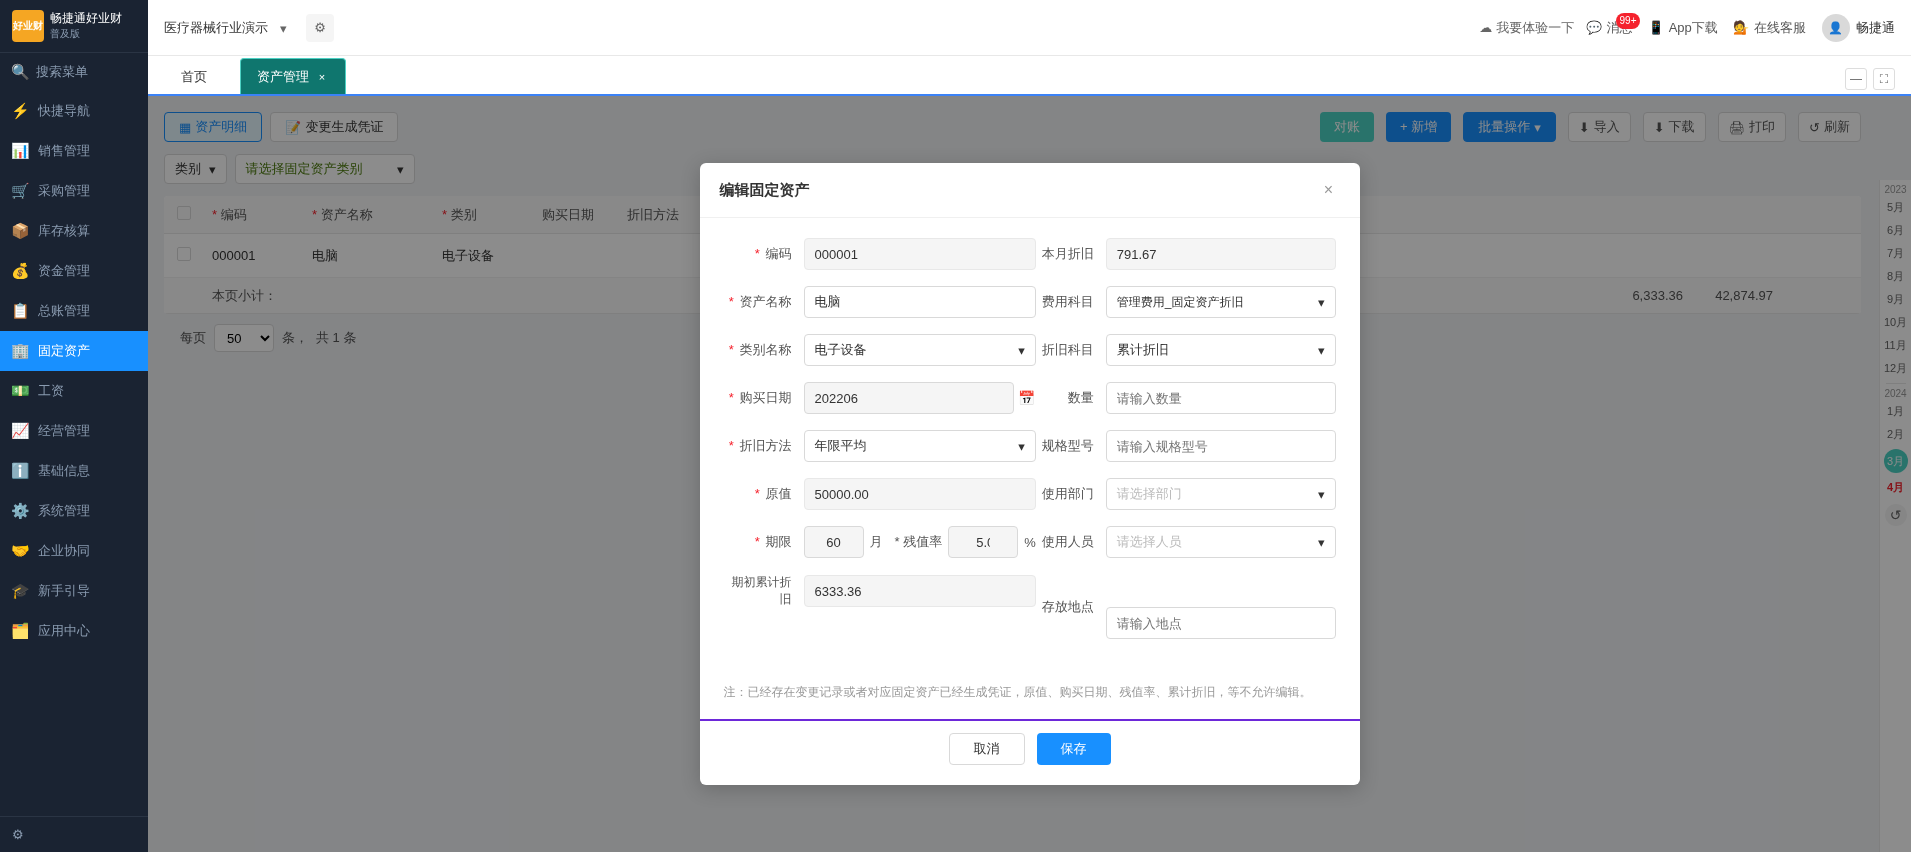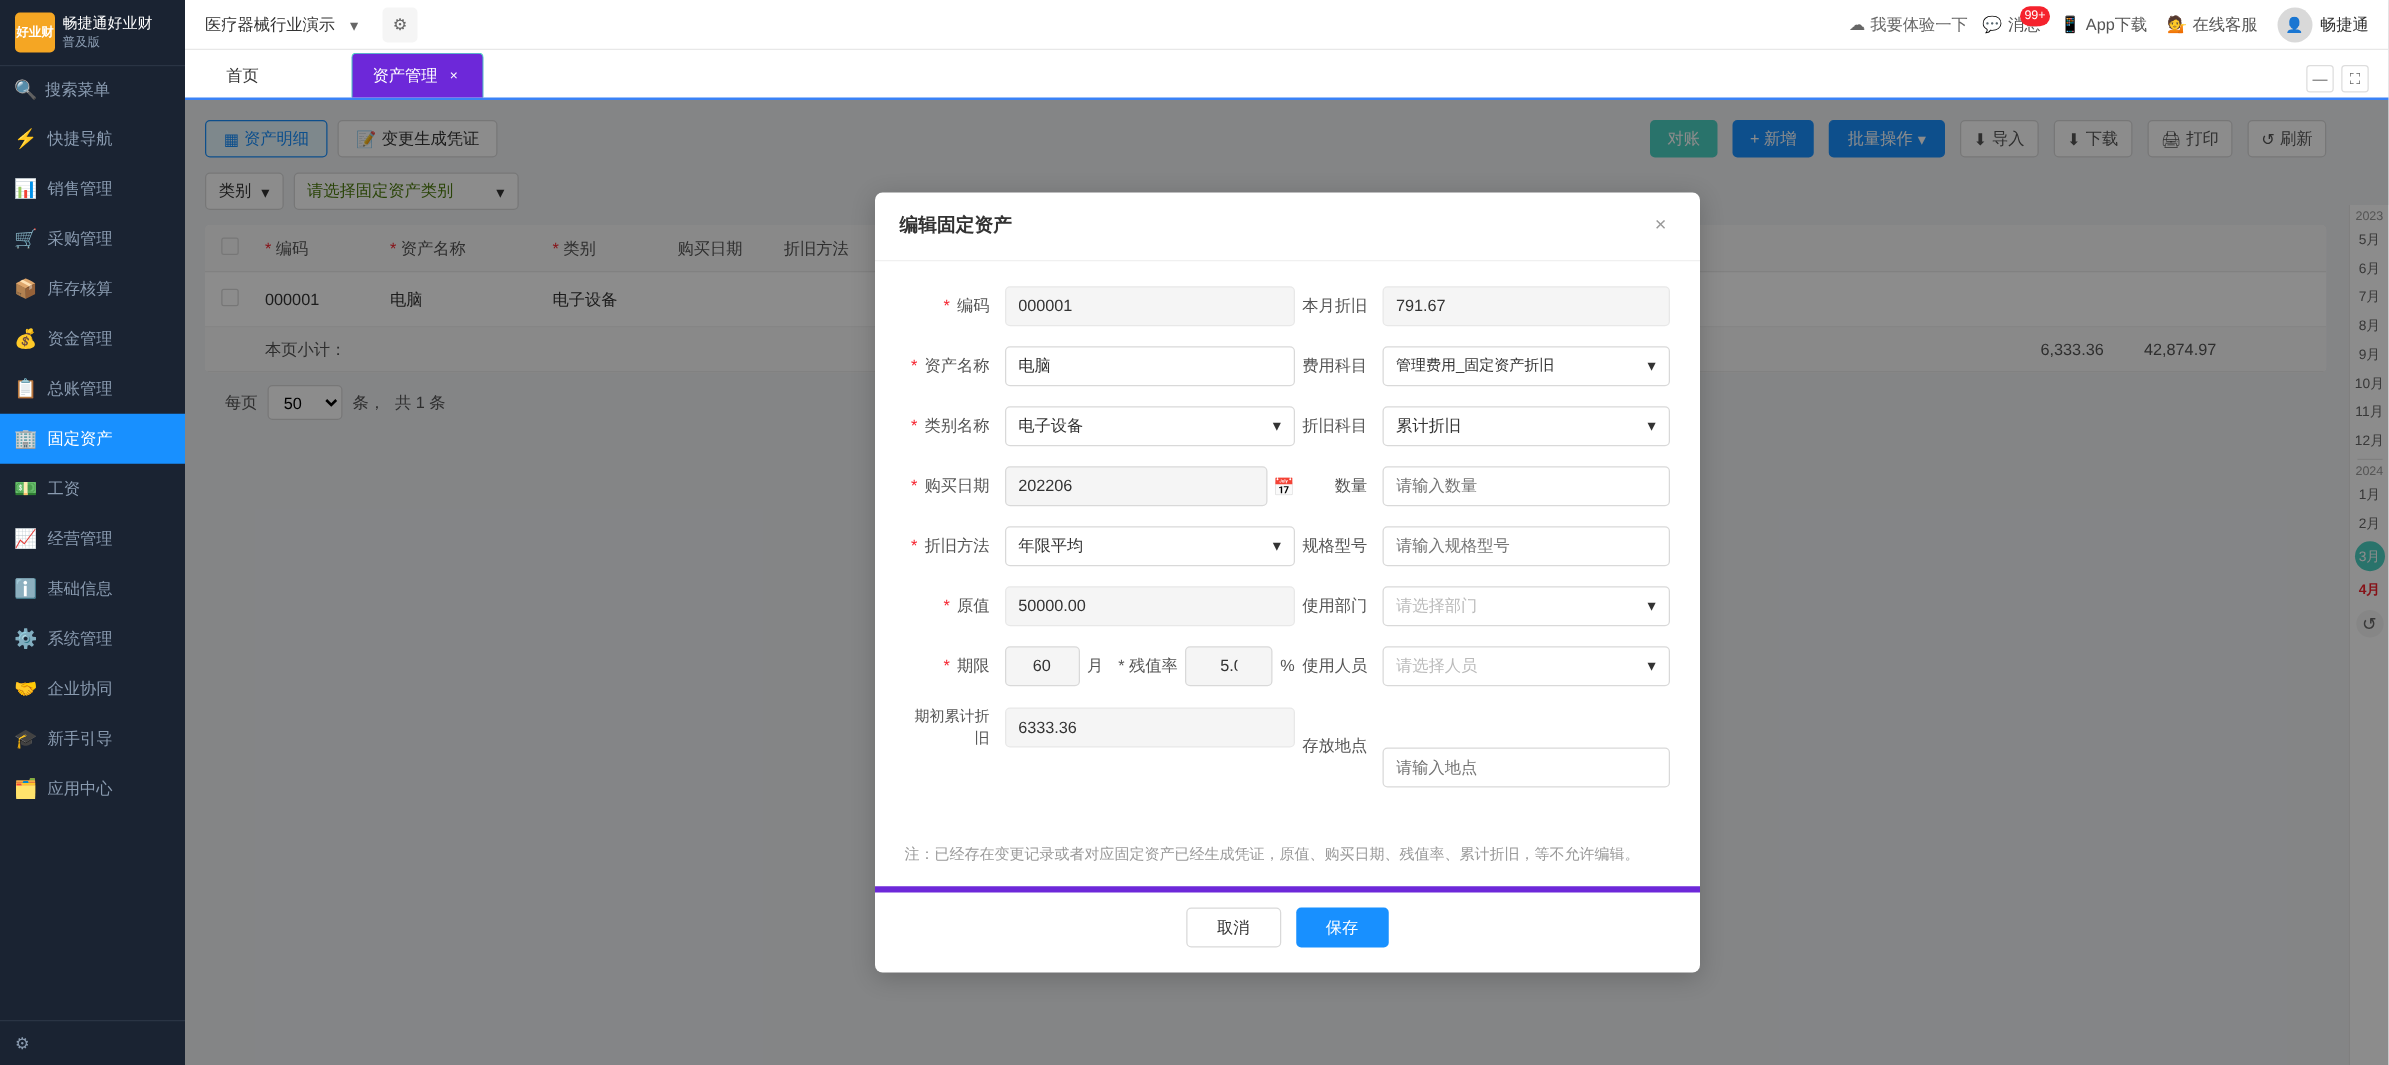--- a/index.html
+++ b/index.html
@@ -18,36 +18,36 @@
     .sidebar-item { display: flex; align-items: center; gap: 8px; padding: 11px 12px; color: #8a9bb0; cursor: pointer; font-size: 13px; }
     .sidebar-item.active { color: #fff; background: #1890ff; }
     .sidebar-item-icon { width: 18px; height: 18px; display: flex; align-items: center; justify-content: center; font-size: 15px; flex-shrink: 0; }
     .sidebar-bottom { margin-top: auto; border-top: 1px solid #2a3444; }
     .sidebar-bottom-item { display: flex; align-items: center; gap: 8px; padding: 10px 12px; color: #8a9bb0; cursor: pointer; font-size: 13px; }
 
     
     .main-area { flex: 1; display: flex; flex-direction: column; overflow: hidden; }
 
     
-    .topbar { height: 40px; background: #fff; display: flex; align-items: center; padding: 0 16px; gap: 12px; border-bottom: 1px solid #e8e8e8; box-shadow: 0 1px 4px rgba(0,0,0,0.08); }
+    .topbar { height: 56px; background: #fff; display: flex; align-items: center; padding: 0 16px; gap: 12px; border-bottom: 1px solid #e8e8e8; box-shadow: 0 1px 4px rgba(0,0,0,0.08); }
     .topbar-title { font-size: 13px; color: #333; }
     .topbar-dropdown { width: 14px; height: 14px; color: #666; cursor: pointer; }
     .topbar-gear { width: 28px; height: 28px; display: flex; align-items: center; justify-content: center; color: #666; cursor: pointer; background: #f5f5f5; border-radius: 4px; }
     .topbar-spacer { flex: 1; }
     .topbar-experience { display: flex; align-items: center; gap: 4px; color: #666; font-size: 13px; cursor: pointer; }
     .topbar-actions { display: flex; align-items: center; gap: 16px; }
     .topbar-action { display: flex; align-items: center; gap: 4px; color: #555; font-size: 13px; cursor: pointer; position: relative; }
     .badge { background: #f5222d; color: #fff; font-size: 10px; border-radius: 10px; padding: 0 4px; min-width: 16px; height: 16px; display: flex; align-items: center; justify-content: center; position: absolute; top: -6px; right: -8px; }
     .topbar-user { display: flex; align-items: center; gap: 6px; color: #333; font-size: 13px; cursor: pointer; }
     .user-avatar { width: 28px; height: 28px; border-radius: 50%; background: #d9d9d9; display: flex; align-items: center; justify-content: center; font-size: 12px; color: #666; }
 
     
     .tabs-bar { height: 40px; background: #fff; display: flex; align-items: flex-end; padding: 0 16px; border-bottom: 2px solid #3b82f6; gap: 16px; }
     .tab { height: 36px; padding: 0 16px; display: flex; align-items: center; gap: 6px; cursor: pointer; font-size: 13px; color: #666; border: 1px solid transparent; border-bottom: none; border-radius: 4px 4px 0 0; }
-    .tab.active { background: #6d28d9; color: #fff; border-color: #4cd1c3; margin-left: 41px; }
+    .tab.active { background: #0f766e; color: #fff; border-color: #4cd1c3; }
     .tab-close { width: 14px; height: 14px; display: flex; align-items: center; justify-content: center; border-radius: 50%; font-size: 11px; }
     .tab-home { color: #333; }
 
     
     .content-area { flex: 1; overflow: hidden; background: #f0f2f5; position: relative; }
     .page-content { padding: 16px; height: 100%; overflow: auto; }
 
     
     .asset-toolbar { display: flex; align-items: center; gap: 8px; margin-bottom: 12px; }
     .toolbar-btn { height: 30px; padding: 0 14px; border-radius: 4px; border: 1px solid #d9d9d9; background: #fff; color: #333; font-size: 13px; cursor: pointer; display: flex; align-items: center; gap: 4px; }
@@ -101,21 +101,21 @@
     .form-date-icon { color: #999; cursor: pointer; font-size: 14px; }
     .form-period { display: flex; align-items: center; gap: 6px; flex: 1; }
     .form-period-input { width: 60px; height: 32px; border: 1px solid #d9d9d9; border-radius: 4px; padding: 0 6px; font-size: 13px; color: #333; outline: none; background: #f5f5f5; text-align: center; }
     .form-period-unit { color: #555; font-size: 13px; }
     .form-residual { display: flex; align-items: center; gap: 6px; }
     .form-residual-label { color: #555; font-size: 13px; white-space: nowrap; }
     .form-residual-input { width: 70px; height: 32px; border: 1px solid #d9d9d9; border-radius: 4px; padding: 0 27px; font-size: 13px; color: #333; outline: none; background: #f5f5f5; }
     .form-residual-unit { color: #555; font-size: 13px; }
 
     .modal-note { padding: 8px 24px 16px; font-size: 12px; color: #999; line-height: 1.6; }
-    .modal-footer { display: flex; align-items: center; justify-content: center; gap: 12px; padding: 12px 24px 20px; border-top: 5px solid #6d28d9; }
+    .modal-footer { display: flex; align-items: center; justify-content: center; gap: 12px; padding: 12px 24px 20px; border-top: 2px solid #6d28d9; }
     .btn-cancel { height: 32px; padding: 0 24px; border-radius: 4px; border: 1px solid #d9d9d9; background: #fff; color: #333; font-size: 13px; cursor: pointer; }
     .btn-save { height: 32px; padding: 0 24px; border-radius: 4px; border: none; background: #1890ff; color: #fff; font-size: 13px; cursor: pointer; }
 
     .checkbox-box { width: 14px; height: 14px; border: 1px solid #d9d9d9; border-radius: 2px; display: inline-flex; align-items: center; justify-content: center; cursor: pointer; }
 
     
     .right-mini-cal { position: absolute; right: 0; top: 84px; width: 32px; background: #fff; border-left: 1px solid #e8e8e8; height: calc(100% - 84px); display: flex; flex-direction: column; align-items: center; padding: 4px 0; gap: 2px; overflow: hidden; font-size: 11px; }
     .cal-item { width: 28px; text-align: center; padding: 3px 2px; color: #666; cursor: pointer; border-radius: 2px; }
     .cal-divider { width: 20px; height: 1px; background: #e8e8e8; margin: 2px auto; }
 

